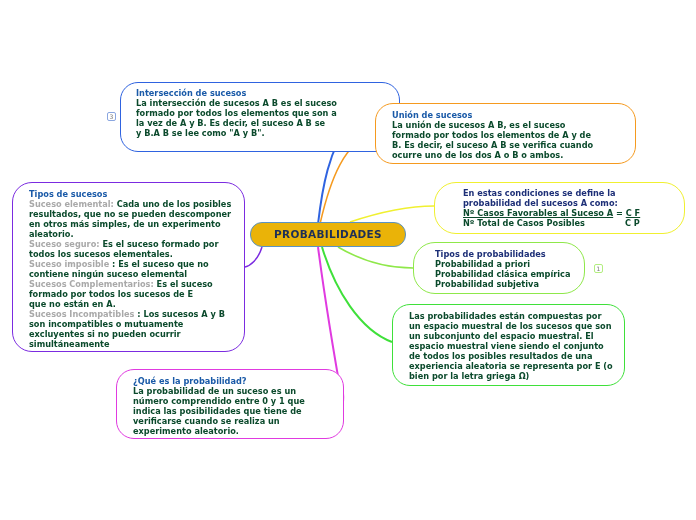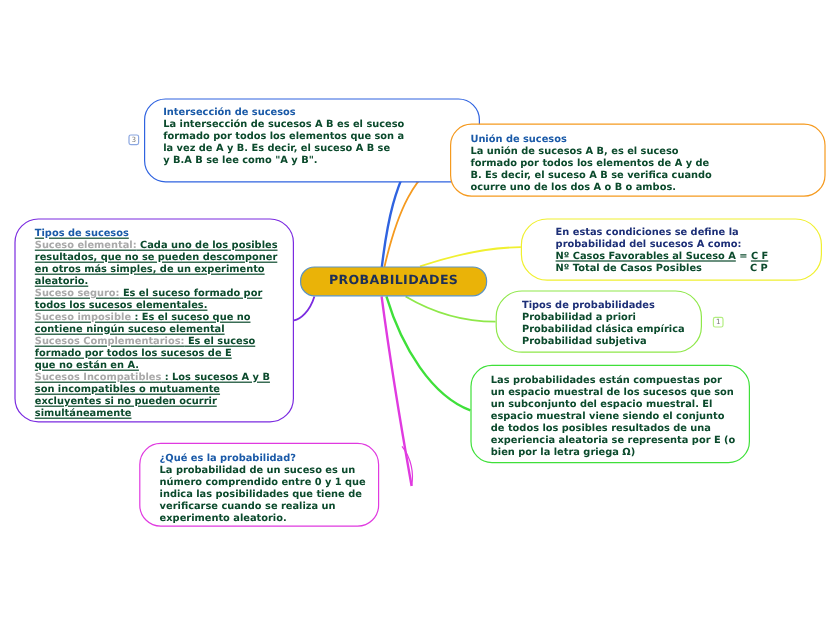--- a/index.html
+++ b/index.html
@@ -46,21 +46,21 @@
 
 <div class="node" style="left:120px; top:82px; width:280px; height:70px; border-color:#2f63e0; border-radius:18px; padding:5px 0 0 15px;">
   <span class="line title">Intersección de sucesos</span>
   <span class="line">La intersección de sucesos A  B es el suceso</span>
   <span class="line">formado por todos los elementos que son a</span>
   <span class="line">la vez de A y B. Es decir, el suceso A  B se</span>
   <span class="line">y B.A  B se lee como "A y B".</span>
 </div>
 <div class="badge" style="left:107px; top:112px; border-color:#8aa6e0;">3</div>
 
-<div class="node" style="left:375px; top:103px; width:313px; height:61px; border-color:#f59a1f; border-radius:18px; padding:6px 0 0 16px;">
+<div class="node" style="left:375px; top:103px; width:261px; height:61px; border-color:#f59a1f; border-radius:18px; padding:6px 0 0 16px;">
   <span class="line title">Unión de sucesos</span>
   <span class="line">La unión de sucesos A  B, es el suceso</span>
   <span class="line">formado por todos los elementos de A y de</span>
   <span class="line">B. Es decir, el suceso A  B se verifica cuando</span>
   <span class="line">ocurre uno de los dos A o B o ambos.</span>
 </div>
 
 <div class="node" style="left:434px; top:182px; width:251px; height:52px; border-color:#f0f030; border-radius:22px; padding:5px 0 0 28px; color:#1d2f77;">
   <span class="line">En estas condiciones se define la</span>
   <span class="line">probabilidad del sucesos A como:</span>
@@ -83,30 +83,30 @@
 <div class="node" style="left:392px; top:304px; width:233px; height:82px; border-color:#3fe03a; border-radius:18px; padding:6px 12px 0 16px;">
   <span class="line">Las probabilidades están compuestas por</span>
   <span class="line">un espacio muestral  de los sucesos que son</span>
   <span class="line">un subconjunto del espacio muestral. El</span>
   <span class="line">espacio muestral viene siendo el conjunto</span>
   <span class="line">de todos los posibles resultados de una</span>
   <span class="line">experiencia aleatoria se representa por E (o</span>
   <span class="line">bien por la letra griega Ω)</span>
 </div>
 
-<div class="node" style="left:116px; top:369px; width:200px; height:70px; border-color:#e03ae0; border-radius:18px; padding:6px 0 0 16px;">
+<div class="node" style="left:116px; top:369px; width:228px; height:70px; border-color:#e03ae0; border-radius:18px; padding:6px 0 0 16px;">
   <span class="line title">¿Qué es la probabilidad?</span>
   <span class="line">La probabilidad de un suceso es un</span>
   <span class="line">número comprendido entre 0 y 1 que</span>
   <span class="line">indica las posibilidades que tiene de</span>
   <span class="line">verificarse cuando se realiza un</span>
   <span class="line">experimento aleatorio.</span>
 </div>
 
-<div class="node" style="left:12px; top:182px; width:233px; height:170px; border-color:#7b2be0; border-radius:20px; padding:6px 0 0 16px;text-decoration:underline;">
+<div class="node" style="left:12px; top:182px; width:233px; height:170px; border-color:#7b2be0; border-radius:20px; padding:6px 0 0 16px;">
   <span class="line title">Tipos de sucesos</span>
   <span class="line"><span class="muted">Suceso elemental:</span><span> Cada uno de los posibles</span></span>
   <span class="line">resultados, que no se pueden descomponer</span>
   <span class="line">en otros más simples, de un experimento</span>
   <span class="line">aleatorio.</span>
   <span class="line"><span class="muted">Suceso seguro:</span><span> Es el suceso formado por</span></span>
   <span class="line">todos los sucesos elementales.</span>
   <span class="line"><span class="muted">Suceso imposible</span><span> : Es el suceso que no</span></span>
   <span class="line">contiene ningún suceso elemental</span>
   <span class="line"><span class="muted">Sucesos Complementarios:</span><span> Es el suceso</span></span>

